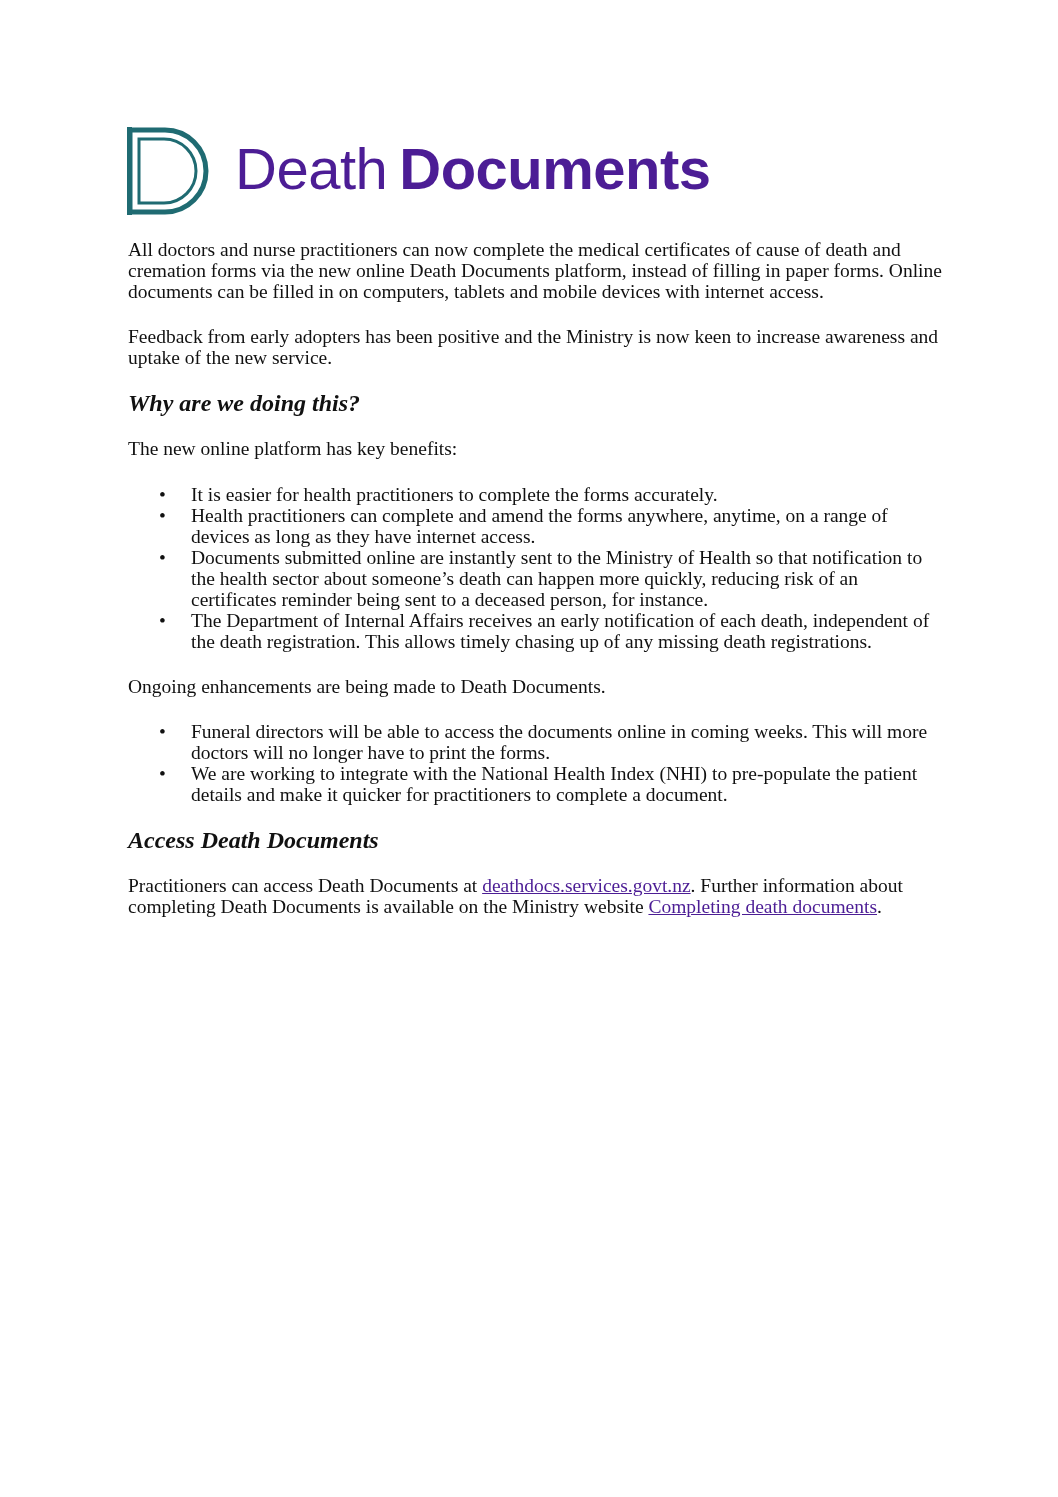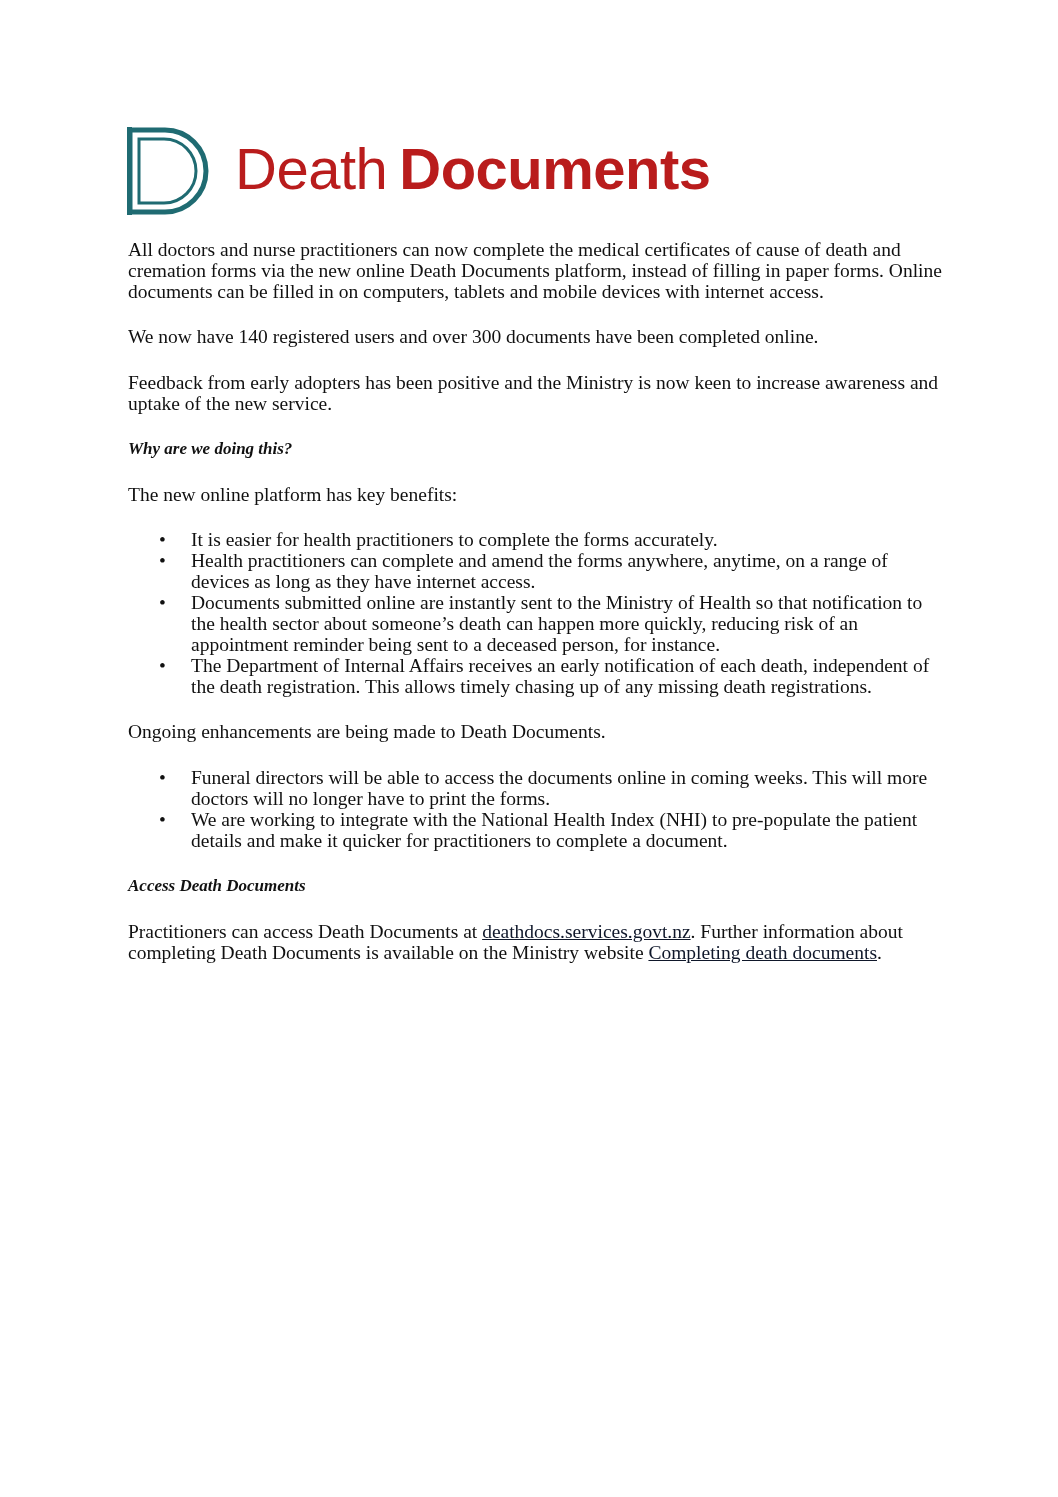--- a/index.html
+++ b/index.html
@@ -7,67 +7,66 @@
       width: 1058px; height: 1497px; position: relative; overflow: hidden;
       font-family: "Liberation Serif", serif; color: #111;
     }
     .logo {
       position: absolute; left: 127px; top: 127px; height: 88px;
       display: flex; align-items: center;
     }
     .logo-mark { width: 82px; height: 88px; }
     .logo-text {
       margin-left: 26px; font-family: "Liberation Sans", sans-serif;
-      font-size: 58px; color: #b91c1c; letter-spacing: -0.5px; line-height: 1;
+      font-size: 58px; color: #4c1d95; letter-spacing: -0.5px; line-height: 1;
       position: relative; top: -2px;
     }
     .logo-text .light { font-weight: normal; }
     .logo-text .bold { font-weight: bold; margin-left: 12px; }
     .content {
       position: absolute; left: 128px; top: 239px; width: 820px;
       font-size: 19.5px; line-height: 21px;
     }
     p { margin: 0 0 24.4px 0; }
     h3 {
-      margin: 0 0 24.4px 0; font-size: 17px; font-weight: bold; font-style: italic;
+      margin: 0 0 24.4px 0; font-size: 24px; font-weight: bold; font-style: italic;
     }
     ul { margin: 0 0 24.4px 0; padding: 0 0 0 63px; list-style: none; }
     li { position: relative; }
     li::before {
       content: "•"; position: absolute; left: -32px; top: 0;
     }
-    a { color: #0f172a; text-decoration: underline; margin-top: 36px; }
+    a { color: #4c1d95; text-decoration: underline; margin-top: 36px; }
   </style>
 </head>
 <body>
 
 <div class="logo">
   <svg class="logo-mark" viewBox="0 0 82 88">
     <g fill="none" stroke="#1f6b72">
       <path d="M3 3 H38 A41 41 0 0 1 38 85 H3 Z" stroke-width="5"></path>
       <path d="M12 12 H37 A32 32 0 0 1 37 76 H12 Z" stroke-width="3"></path>
     </g>
     <rect x="0" y="0" width="5" height="88" fill="#1f6b72"></rect>
   </svg>
   <div class="logo-text">
     <span class="light">Death</span><span class="bold">Documents</span>
   </div>
 </div>
 
 <div class="content">
   <p>All doctors and nurse practitioners can now complete the medical certificates of cause of death and cremation forms via the new online Death Documents platform, instead of filling in paper forms. Online documents can be filled in on computers, tablets and mobile devices with internet access.</p>
-  <p>We now have 140 registered users and over 300 documents have been completed online.</p>
   <p>Feedback from early adopters has been positive and the Ministry is now keen to increase awareness and uptake of the new service.</p>
 
   <h3>Why are we doing this?</h3>
   <p>The new online platform has key benefits:</p>
   <ul>
     <li>It is easier for health practitioners to complete the forms accurately.</li>
     <li>Health practitioners can complete and amend the forms anywhere, anytime, on a range of devices as long as they have internet access.</li>
-    <li>Documents submitted online are instantly sent to the Ministry of Health so that notification to the health sector about someone’s death can happen more quickly, reducing risk of an appointment reminder being sent to a deceased person, for instance.</li>
+    <li>Documents submitted online are instantly sent to the Ministry of Health so that notification to the health sector about someone’s death can happen more quickly, reducing risk of an certificates reminder being sent to a deceased person, for instance.</li>
     <li>The Department of Internal Affairs receives an early notification of each death, independent of the death registration. This allows timely chasing up of any missing death registrations.</li>
   </ul>
 
   <p>Ongoing enhancements are being made to Death Documents.</p>
   <ul>
     <li>Funeral directors will be able to access the documents online in coming weeks. This will more doctors will no longer have to print the forms.</li>
     <li>We are working to integrate with the National Health Index (NHI) to pre-populate the patient details and make it quicker for practitioners to complete a document.</li>
   </ul>
 
   <h3>Access Death Documents</h3>

